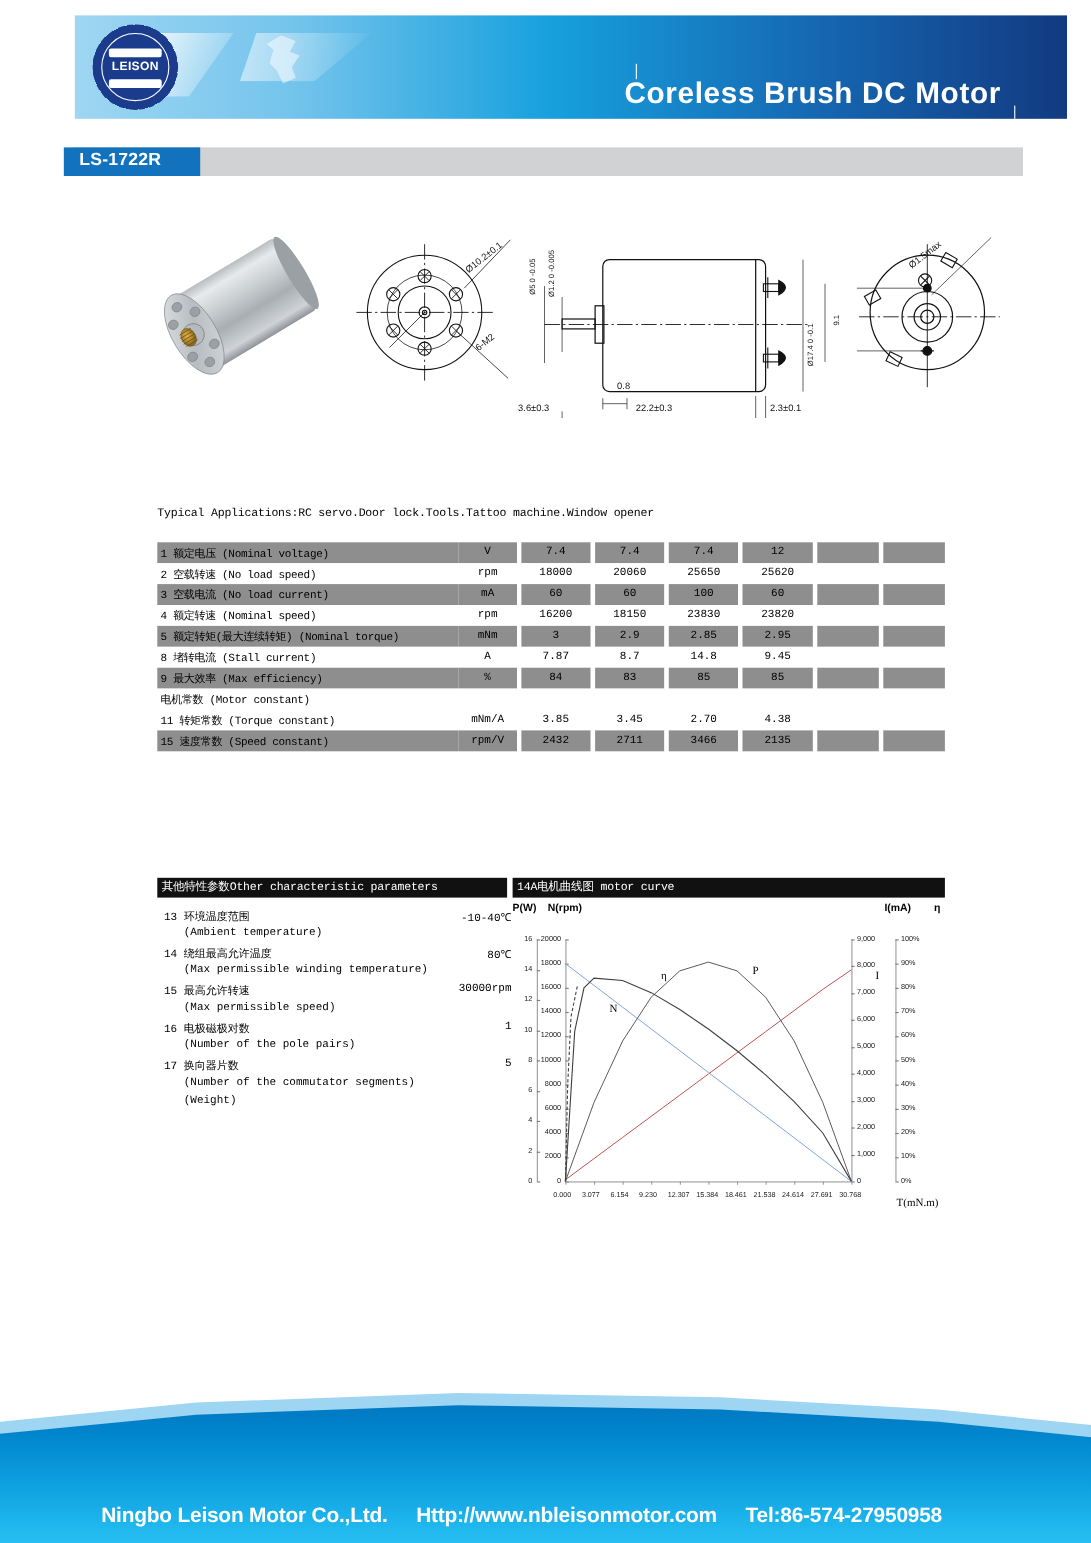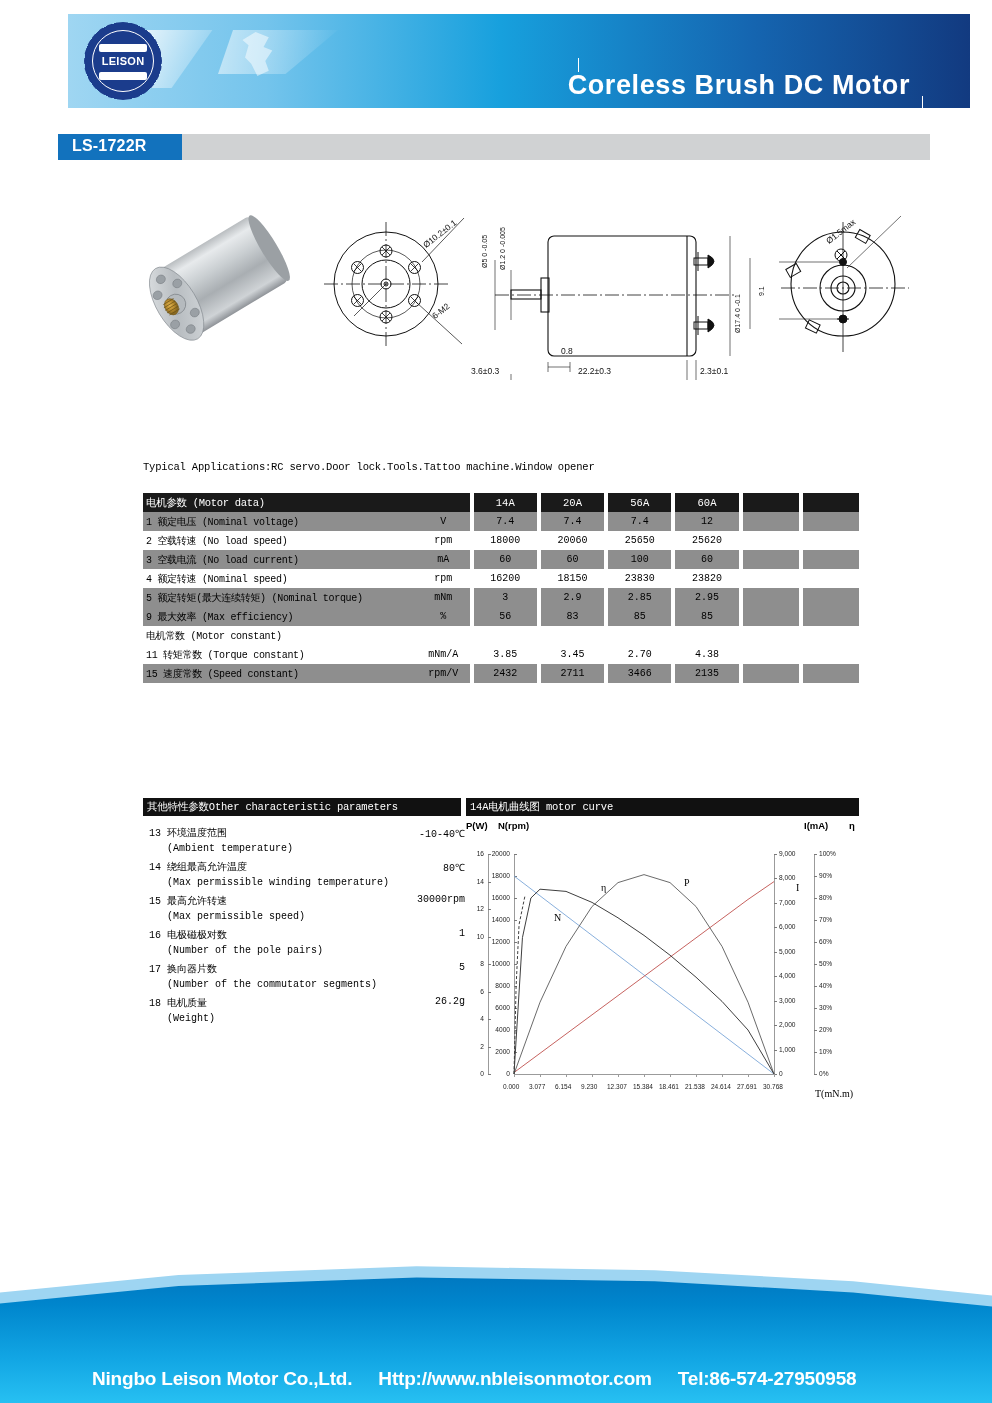--- a/index.html
+++ b/index.html
@@ -317,35 +317,20 @@
     <div class="dim-txt" style="left:341px;top:176px;">3.6±0.3</div>
     <div class="dim-txt" style="left:448px;top:176px;">22.2±0.3</div>
     <div class="dim-txt" style="left:570px;top:176px;text-align:center;">2.3±0.1</div>
     <div class="dim-txt rot45" style="left:694px;top:48px;">Ø1.5max</div>
   </div>
 
   <div class="apps">Typical Applications:RC servo.Door lock.Tools.Tattoo machine.Window opener</div>
 
   <table class="spec">
     <tbody id="spec-body">
-        <tr class="hdr">
-          <td class="c-name" colspan="2">电机参数 (Motor data)</td>
-          <td class="gapcell"></td>
-          <td class="c-val">14A</td>
-          <td class="gapcell"></td>
-          <td class="c-val">20A</td>
-          <td class="gapcell"></td>
-          <td class="c-val">56A</td>
-          <td class="gapcell"></td>
-          <td class="c-val">60A</td>
-          <td class="gapcell"></td>
-          <td class="c-val"></td>
-          <td class="gapcell"></td>
-          <td class="c-val"></td>
-        </tr>
         <tr class="shade">
           <td class="c-name">1 额定电压 (Nominal voltage)</td>
           <td class="c-unit">V</td>
           <td class="gapcell"></td>
           <td class="c-val">7.4</td>
           <td class="gapcell"></td>
           <td class="c-val">7.4</td>
           <td class="gapcell"></td>
           <td class="c-val">7.4</td>
           <td class="gapcell"></td>
@@ -412,25 +397,41 @@
           <td class="c-val">2.9</td>
           <td class="gapcell"></td>
           <td class="c-val">2.85</td>
           <td class="gapcell"></td>
           <td class="c-val">2.95</td>
           <td class="gapcell"></td>
           <td class="c-blank"></td>
           <td class="gapcell"></td>
           <td class="c-blank"></td>
         </tr>
+        <tr class="white">
+          <td class="c-name">8 堵转电流 (Stall current)</td>
+          <td class="c-unit">A</td>
+          <td class="gapcell"></td>
+          <td class="c-val">7.87</td>
+          <td class="gapcell"></td>
+          <td class="c-val">8.7</td>
+          <td class="gapcell"></td>
+          <td class="c-val">14.8</td>
+          <td class="gapcell"></td>
+          <td class="c-val">9.45</td>
+          <td class="gapcell"></td>
+          <td class="c-blank"></td>
+          <td class="gapcell"></td>
+          <td class="c-blank"></td>
+        </tr>
         <tr class="shade">
           <td class="c-name">9 最大效率 (Max efficiency)</td>
           <td class="c-unit">%</td>
           <td class="gapcell"></td>
-          <td class="c-val">56</td>
+          <td class="c-val">84</td>
           <td class="gapcell"></td>
           <td class="c-val">83</td>
           <td class="gapcell"></td>
           <td class="c-val">85</td>
           <td class="gapcell"></td>
           <td class="c-val">85</td>
           <td class="gapcell"></td>
           <td class="c-blank"></td>
           <td class="gapcell"></td>
           <td class="c-blank"></td>
@@ -502,24 +503,20 @@
       </div>
       <div class="orow">
         <span class="osub">(Number of the pole pairs)</span>
       </div>
       <div class="orow">
         <span class="olabel">17 换向器片数</span>
         <span class="oval">5</span>
       </div>
       <div class="orow">
         <span class="osub">(Number of the commutator segments)</span>
-      </div>
-      <div class="orow">
-        <span class="olabel">18 电机质量</span>
-        <span class="oval">26.2g</span>
       </div>
       <div class="orow">
         <span class="osub">(Weight)</span>
       </div>
     </div>
 
   <div class="curvehdr">14A电机曲线图 motor curve</div>
   <div class="chart" id="chart">
       <div class="ax-title" style="left: 0px; top: 0px;">P(W)</div>
       <div class="ax-title" style="left: 32px; top: 0px;">N(rpm)</div>

